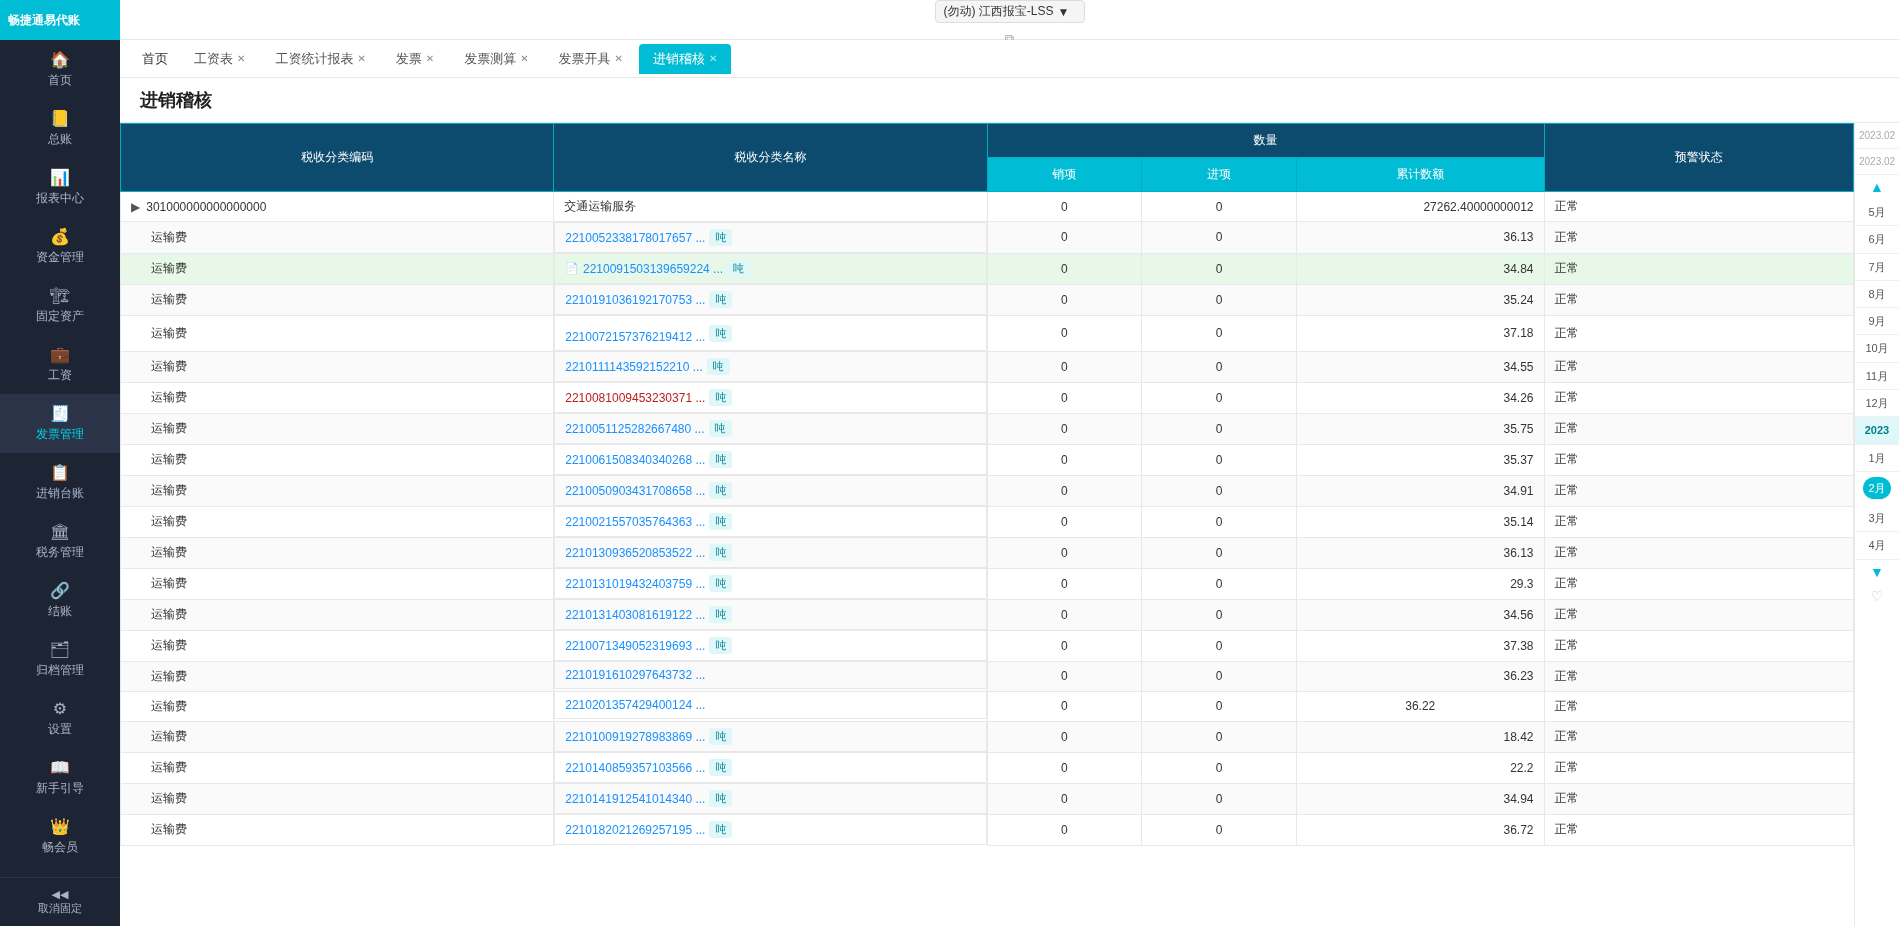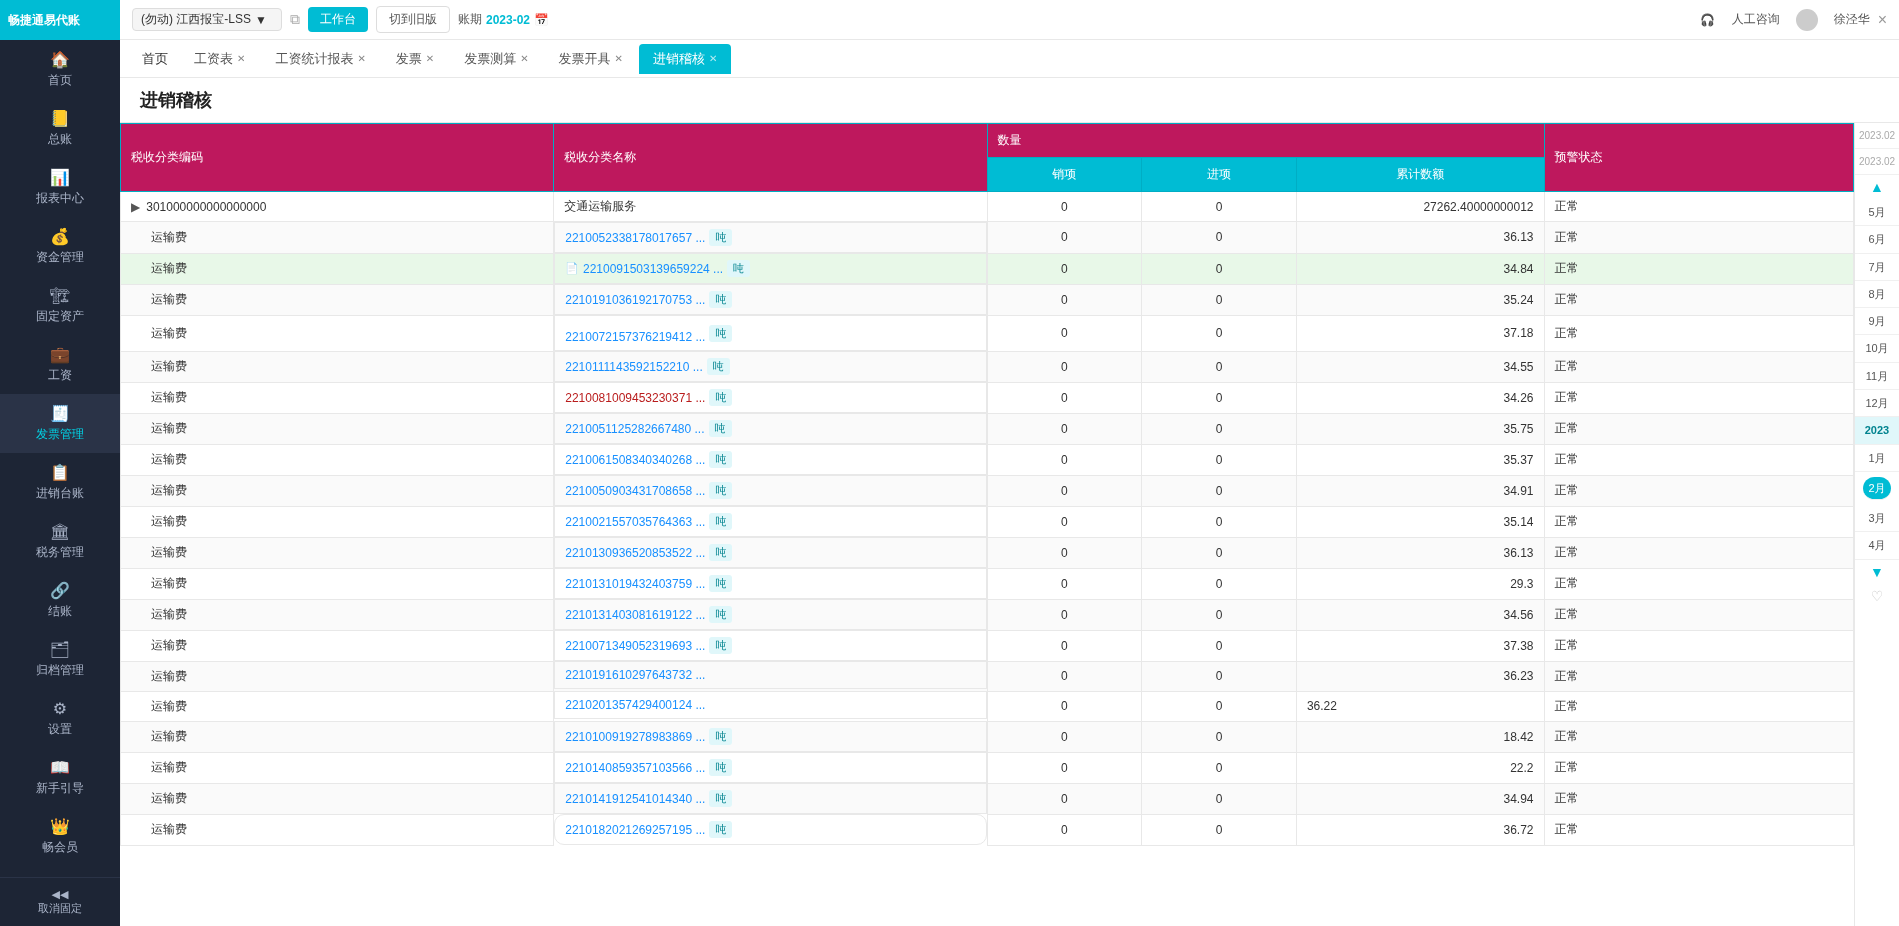--- a/index.html
+++ b/index.html
@@ -58,20 +58,21 @@
     
     .topbar {
       height: 40px;
       background: #fff;
       display: flex;
       align-items: center;
       padding: 0 12px;
       gap: 8px;
       border-bottom: 1px solid #e8e8e8;
       flex-shrink: 0;
+      flex-direction: column;
     }
     .topbar-company {
       display: flex; align-items: center; gap: 4px;
       background: #f5f5f5; border: 1px solid #ddd; border-radius: 4px;
       padding: 2px 8px; font-size: 12px; color: #333; cursor: pointer;
       min-width: 150px;
     }
     .topbar-btn {
       background: #00bcd4; color: #fff; border: none; border-radius: 4px;
       padding: 4px 12px; font-size: 12px; cursor: pointer;
@@ -157,24 +158,24 @@
       overflow: auto;
     }
 
     table {
       width: 100%;
       border-collapse: collapse;
       font-size: 12px;
     }
 
     thead tr th {
-      background: #be185d;
+      background: #0c4a6e;
       color: #fff;
       padding: 8px 10px;
-      text-align: left;
+      text-align: center;
       border: 1px solid #00adc4;
       font-weight: normal;
       white-space: nowrap;
     }
     thead tr.subheader th {
       background: #00bcd4;
       font-size: 12px;
     }
 
     tbody tr td {
@@ -545,21 +546,21 @@
               <td style="text-align: right; padding-right: 10px;">36.23</td>
               <td>正常</td>
             </tr>
             <tr>
               <td style="padding-left: 30px;">运输费</td>
               <td style="display: flex; align-items: center; gap: 4px;">
                 <span style="color:#1890ff;cursor:pointer;">2210201357429400124 ...</span>
               </td>
               <td style="text-align: center;">0</td>
               <td style="text-align: center;">0</td>
-              <td style="text-align: left; padding-right: 10px;">36.22</td>
+              <td style="text-align: center; padding-right: 10px;">36.22</td>
               <td>正常</td>
             </tr>
             <tr>
               <td style="padding-left: 30px;">运输费</td>
               <td style="display: flex; align-items: center; gap: 4px;">
                 <span style="color:#1890ff;cursor:pointer;">2210100919278983869 ...</span>
                 <span class="tag-box">吨</span>
               </td>
               <td style="text-align: center;">0</td>
               <td style="text-align: center;">0</td>
@@ -583,21 +584,21 @@
                 <span style="color:#1890ff;cursor:pointer;">2210141912541014340 ...</span>
                 <span class="tag-box">吨</span>
               </td>
               <td style="text-align: center;">0</td>
               <td style="text-align: center;">0</td>
               <td style="text-align: right; padding-right: 10px;">34.94</td>
               <td>正常</td>
             </tr>
             <tr>
               <td style="padding-left: 30px;">运输费</td>
-              <td style="display: flex; align-items: center; gap: 4px; border-radius: 10px;">
+              <td style="display: flex; align-items: center; gap: 4px;">
                 <span style="color:#1890ff;cursor:pointer;">2210182021269257195 ...</span>
                 <span class="tag-box">吨</span>
               </td>
               <td style="text-align: center;">0</td>
               <td style="text-align: center;">0</td>
               <td style="text-align: right; padding-right: 10px;">36.72</td>
               <td>正常</td>
             </tr>
           </tbody>
       </table>

